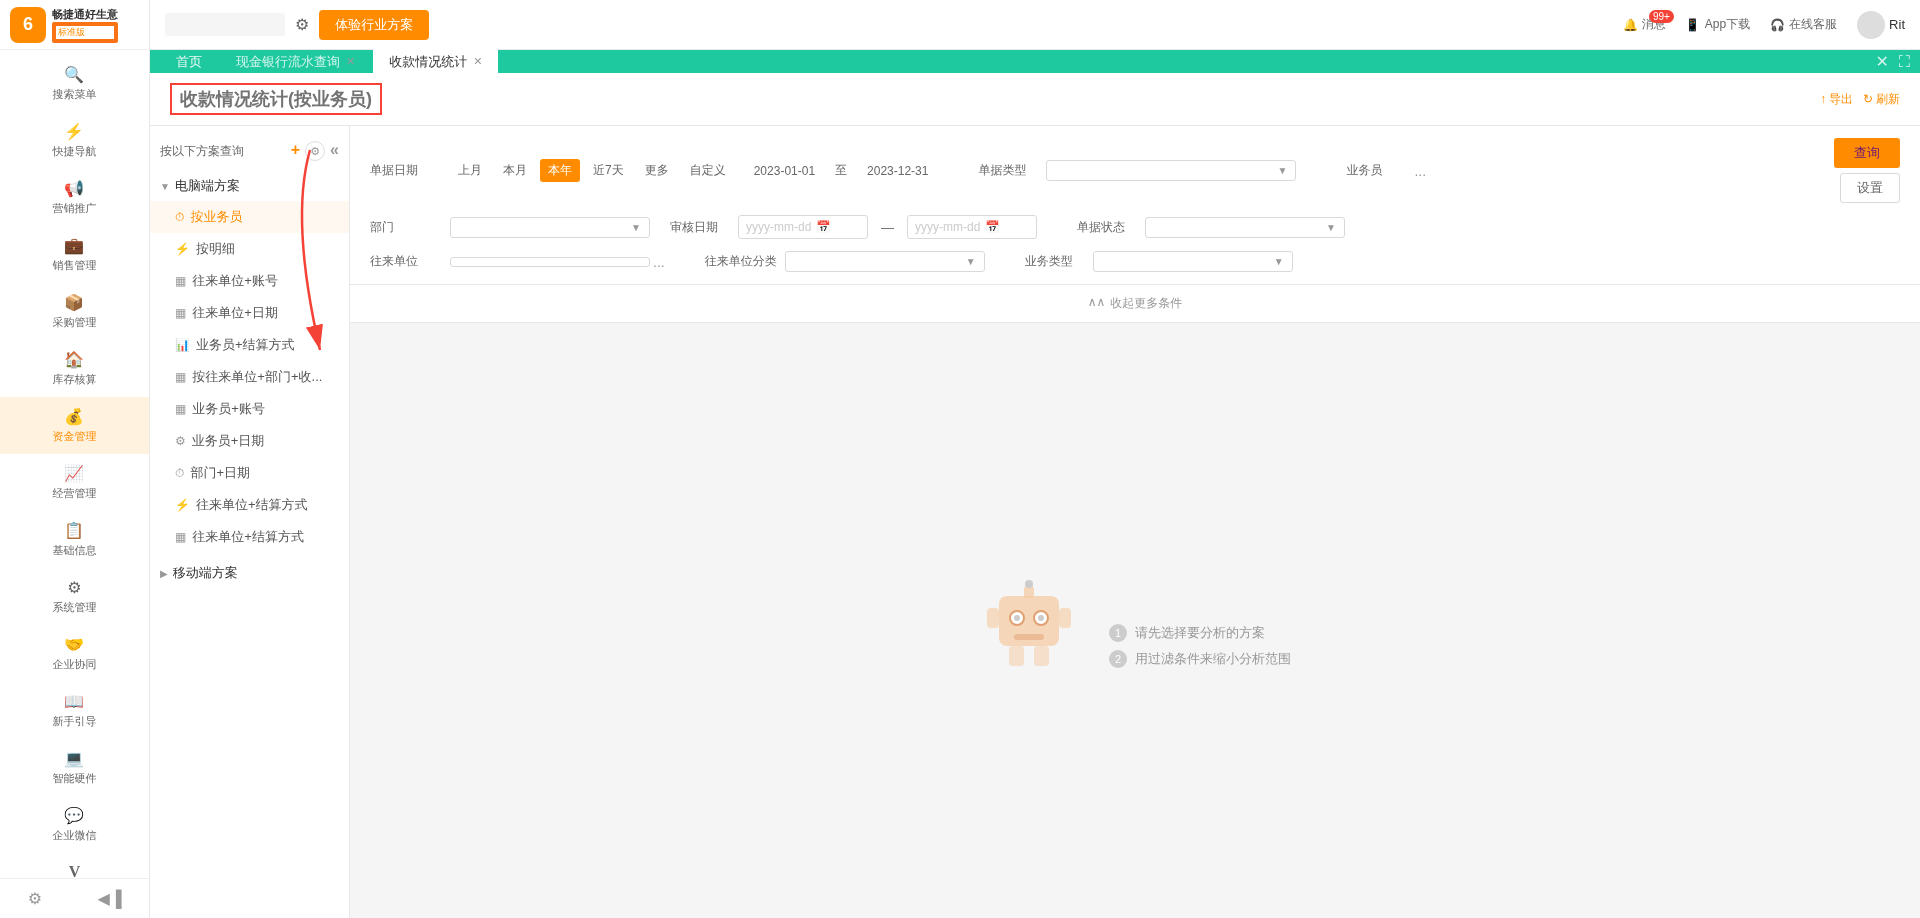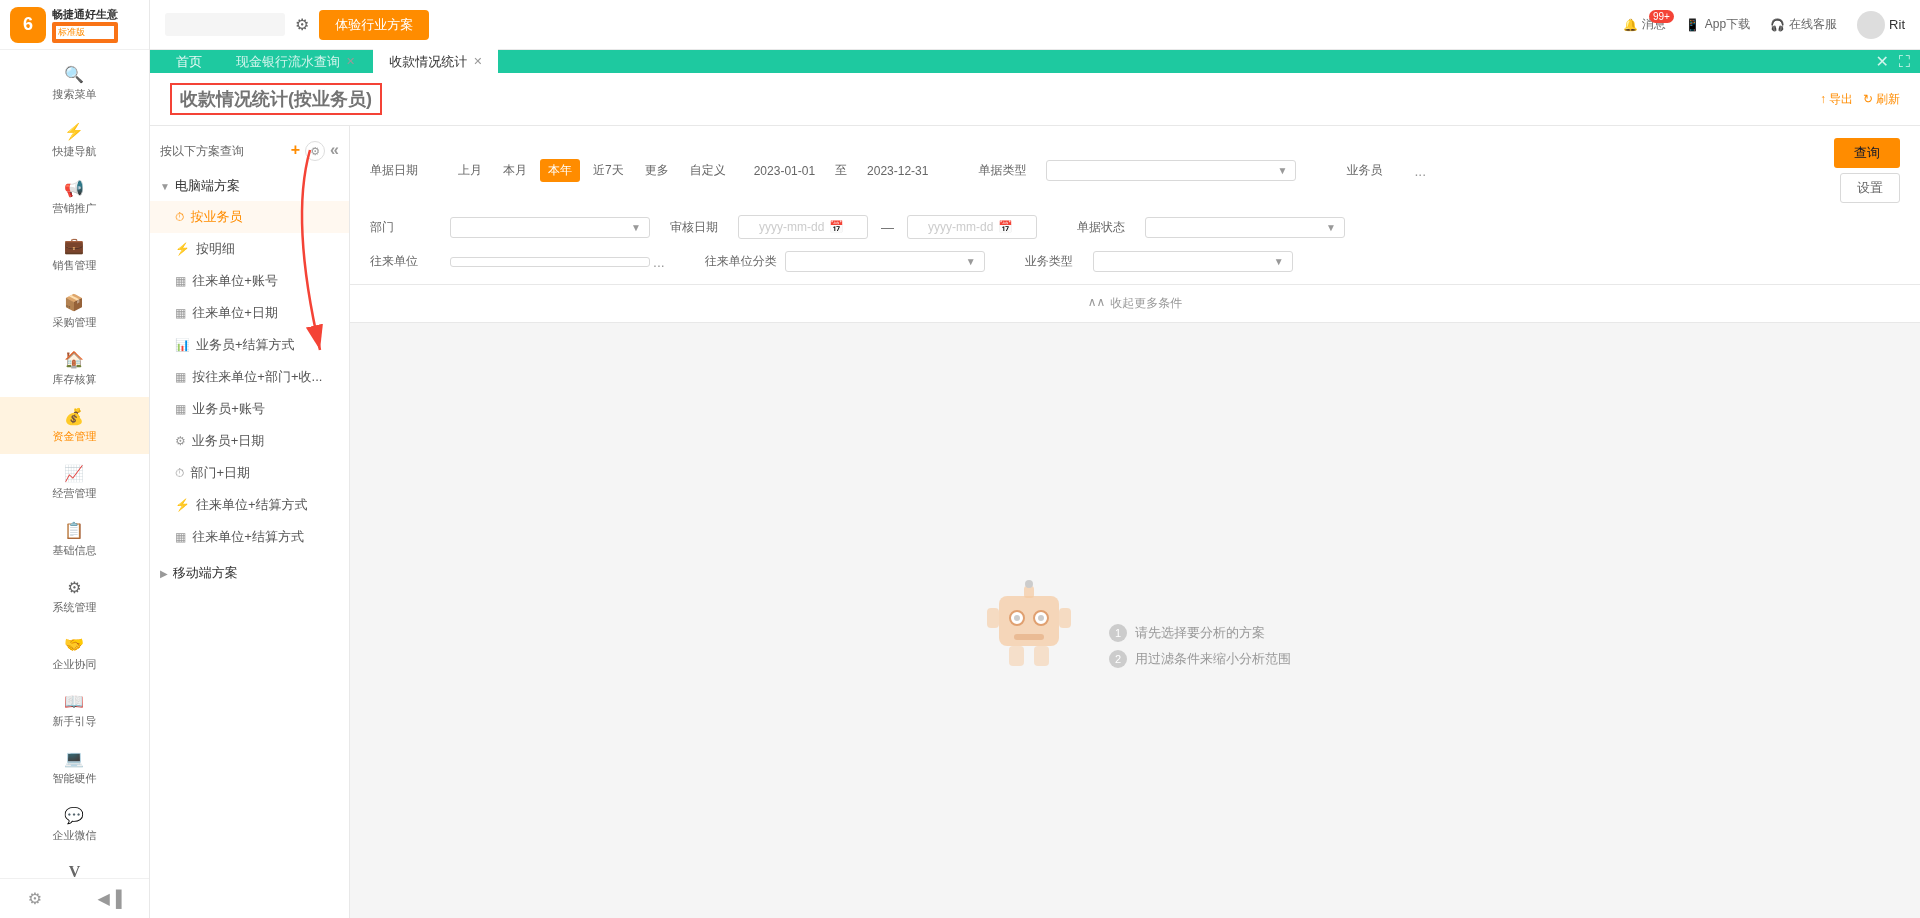--- a/index.html
+++ b/index.html
@@ -78,25 +78,25 @@
     
     .filter-area { background: #fff; padding: 12px 20px; border-bottom: 1px solid #e8e8e8; }
     .filter-row { display: flex; align-items: center; gap: 20px; margin-bottom: 12px; }
     .filter-row:last-child { margin-bottom: 0; }
     .filter-label { color: #666; font-size: 12px; white-space: nowrap; min-width: 60px; }
     .filter-date-group { display: flex; align-items: center; gap: 5px; }
     .date-btn { padding: 3px 8px; font-size: 12px; color: #666; cursor: pointer; border: none; background: none; }
     .date-btn.active { background: #ff8c00; color: white; border-radius: 3px; }
     .filter-input { border: 1px solid #d9d9d9; border-radius: 3px; padding: 4px 8px; font-size: 12px; color: #333; min-width: 200px; display: flex; align-items: center; justify-content: space-between; cursor: pointer; }
     .filter-input .dropdown-arrow { color: #999; font-size: 10px; }
-    .filter-input-date { border: 1px solid #d9d9d9; border-radius: 3px; padding: 4px 20px; font-size: 12px; color: #999; display: flex; align-items: center; gap: 5px; }
+    .filter-input-date { border: 1px solid #d9d9d9; border-radius: 3px; padding: 4px 7px; font-size: 12px; color: #999; display: flex; align-items: center; gap: 5px; }
     .filter-dash { color: #666; margin: 0 5px; }
     .filter-more-btn { color: #999; font-size: 14px; cursor: pointer; }
 
-    .query-btn { background: #ff8c00; color: #0f172a; border: none; padding: 6px 20px; border-radius: 3px; cursor: pointer; font-size: 13px; text-align: right; }
+    .query-btn { background: #ff8c00; color: #701a75; border: none; padding: 6px 20px; border-radius: 3px; cursor: pointer; font-size: 13px; text-align: right; }
     .settings-btn { background: #fff; color: #666; border: 1px solid #d9d9d9; padding: 5px 16px; border-radius: 3px; cursor: pointer; font-size: 13px; display: block; margin-top: 5px; }
     .filter-actions { display: flex; flex-direction: column; align-items: flex-end; margin-left: auto; }
 
     .collapse-bar { display: flex; justify-content: center; padding: 10px; cursor: pointer; color: #999; font-size: 12px; gap: 5px; background: #fff; border-bottom: 1px solid #e8e8e8; }
 
     
     .empty-state { flex: 1; display: flex; flex-direction: column; align-items: center; justify-content: center; gap: 15px; }
     .empty-tips { color: #999; font-size: 13px; }
     .tip-item { display: flex; align-items: center; gap: 8px; margin-bottom: 8px; }
     .tip-number { width: 18px; height: 18px; border-radius: 50%; background: #ccc; color: white; font-size: 11px; display: flex; align-items: center; justify-content: center; flex-shrink: 0; }

